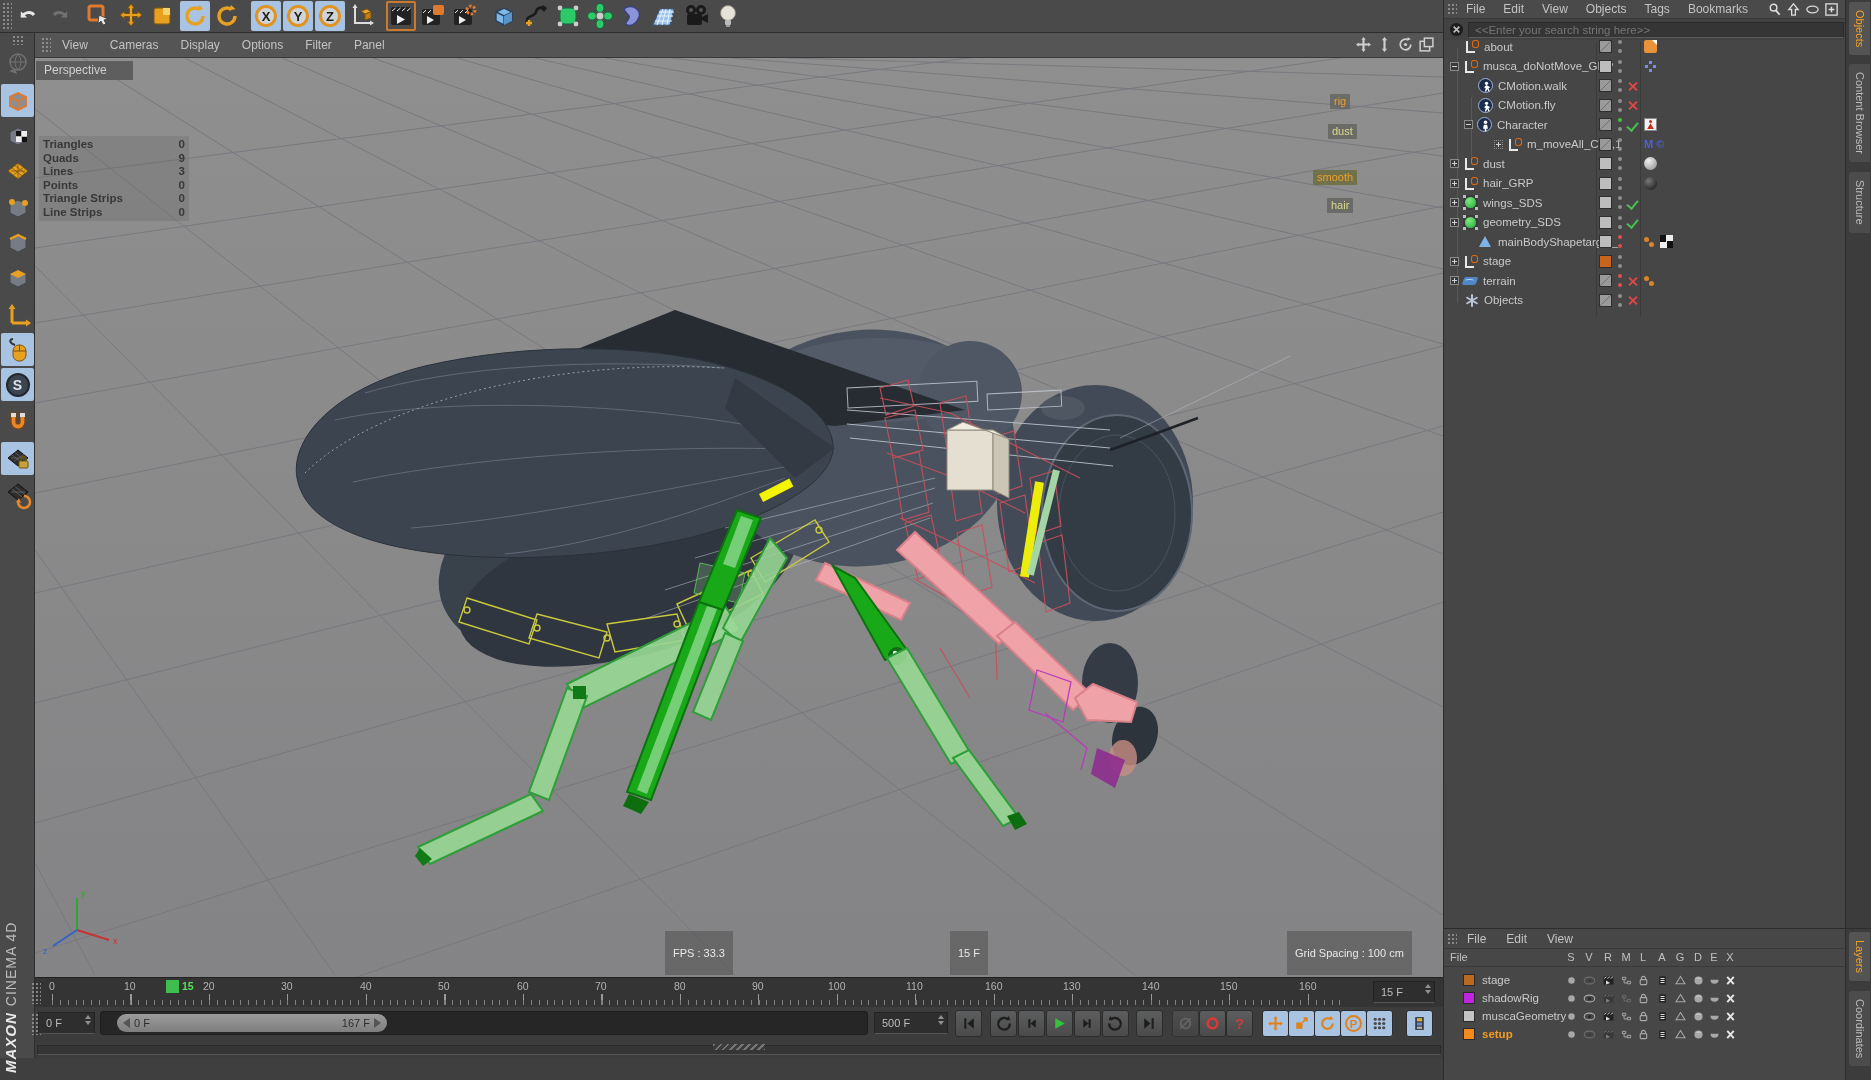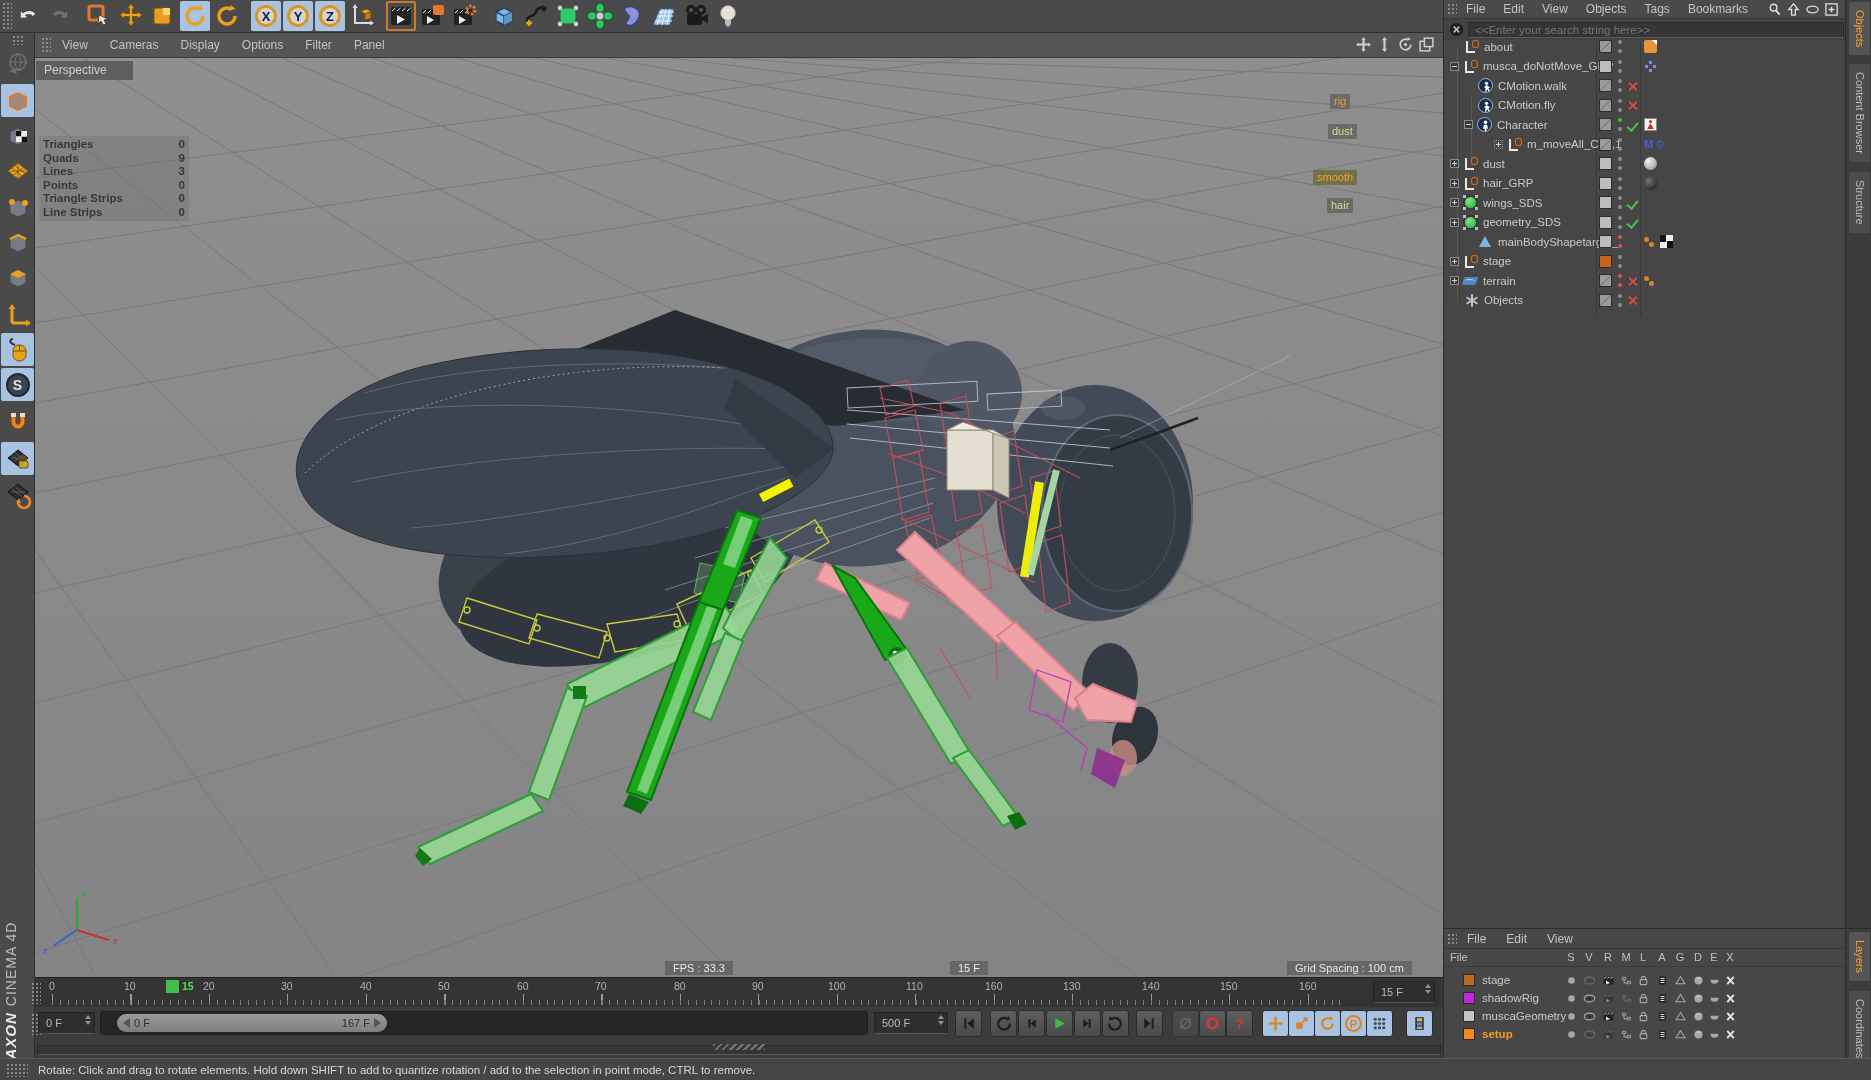--- a/index.html
+++ b/index.html
@@ -28,21 +28,21 @@
   .vmenu .mi{margin:0 11px;color:#c3c3c3;}
   .vnav{position:absolute;right:8px;top:3px;display:flex;gap:4px;}
   .vnav svg{display:block;}
   .vstage{position:absolute;left:0;top:25px;width:1408px;height:919px;background:linear-gradient(#8f8f8f,#848486);overflow:hidden;}
   .persp{position:absolute;left:1px;top:3px;background:#5e5e5e;color:#cfcfcf;font-size:12px;padding:2px 26px 3px 8px;}
   .stats{position:absolute;left:4px;top:78px;width:150px;font-size:11.5px;color:#383838;background:rgba(110,110,110,.35);padding:2px 4px;font-weight:bold;}
   .stats .srow{display:flex;justify-content:space-between;line-height:13.5px;}
   .hudlab{position:absolute;font-size:11px;padding:0 4px;line-height:15px;background:rgba(95,95,90,.75);border-radius:1px;}
   .hud-orange{color:#f0a028;}
   .hud-khaki{color:#d9d98f;}
-  .bhud{position:absolute;bottom:2px;font-size:11px;color:#e8e8e8;background:rgba(80,80,80,.55);padding:1px 8px;}
+  .bhud{position:absolute;bottom:2px;font-size:11px;color:#e8e8e8;background:rgba(80,80,80,.55);padding:16px 8px;}
   
   .ompanel{left:1443px;top:0;width:402px;height:928px;background:#464646;border-left:1px solid #2c2c2c;}
   .ommenu{position:absolute;left:0;top:0;width:100%;height:19px;background:#4a4a4a;border-bottom:1px solid #383838;display:flex;align-items:center;font-size:12px;}
   .ommenu .mi{margin:0 9px;color:#c3c3c3;}
   .omicons{position:absolute;right:6px;top:2px;display:flex;gap:4px;}
   .omsearch{position:absolute;left:0;top:19px;width:100%;height:21px;background:#424242;display:flex;align-items:center;}
   .omsearch input{margin-left:4px;width:376px;height:16px;background:#353535;border:1px solid #2a2a2a;border-bottom-color:#5a5a5a;color:#9b9b9b;font-size:11.5px;padding:0 6px;}
   .omrows{position:absolute;left:0;top:37px;width:100%;}
   .om-row{position:relative;height:19.5px;display:flex;align-items:center;font-size:11.5px;color:#c9c9c9;}
   .olabel{white-space:nowrap;overflow:hidden;}
@@ -1336,18 +1336,14 @@
           <use href="#t-film"></use>
         </svg>
       </div>
   </div>
 
   <div class="abs slider2">
     <div class="sunk"></div>
     <div class="stripes"></div>
   </div>
 
-  <div class="abs statusbar">
-    <div class="grip" style="height:14px;margin-left:6px;width:22px"></div>
-    <span style="margin-left:10px">Rotate: Click and drag to rotate elements. Hold down SHIFT to add to quantize rotation / add to the selection in point mode, CTRL to remove.</span>
-  </div>
 
 </div>
 
 </body></html>

